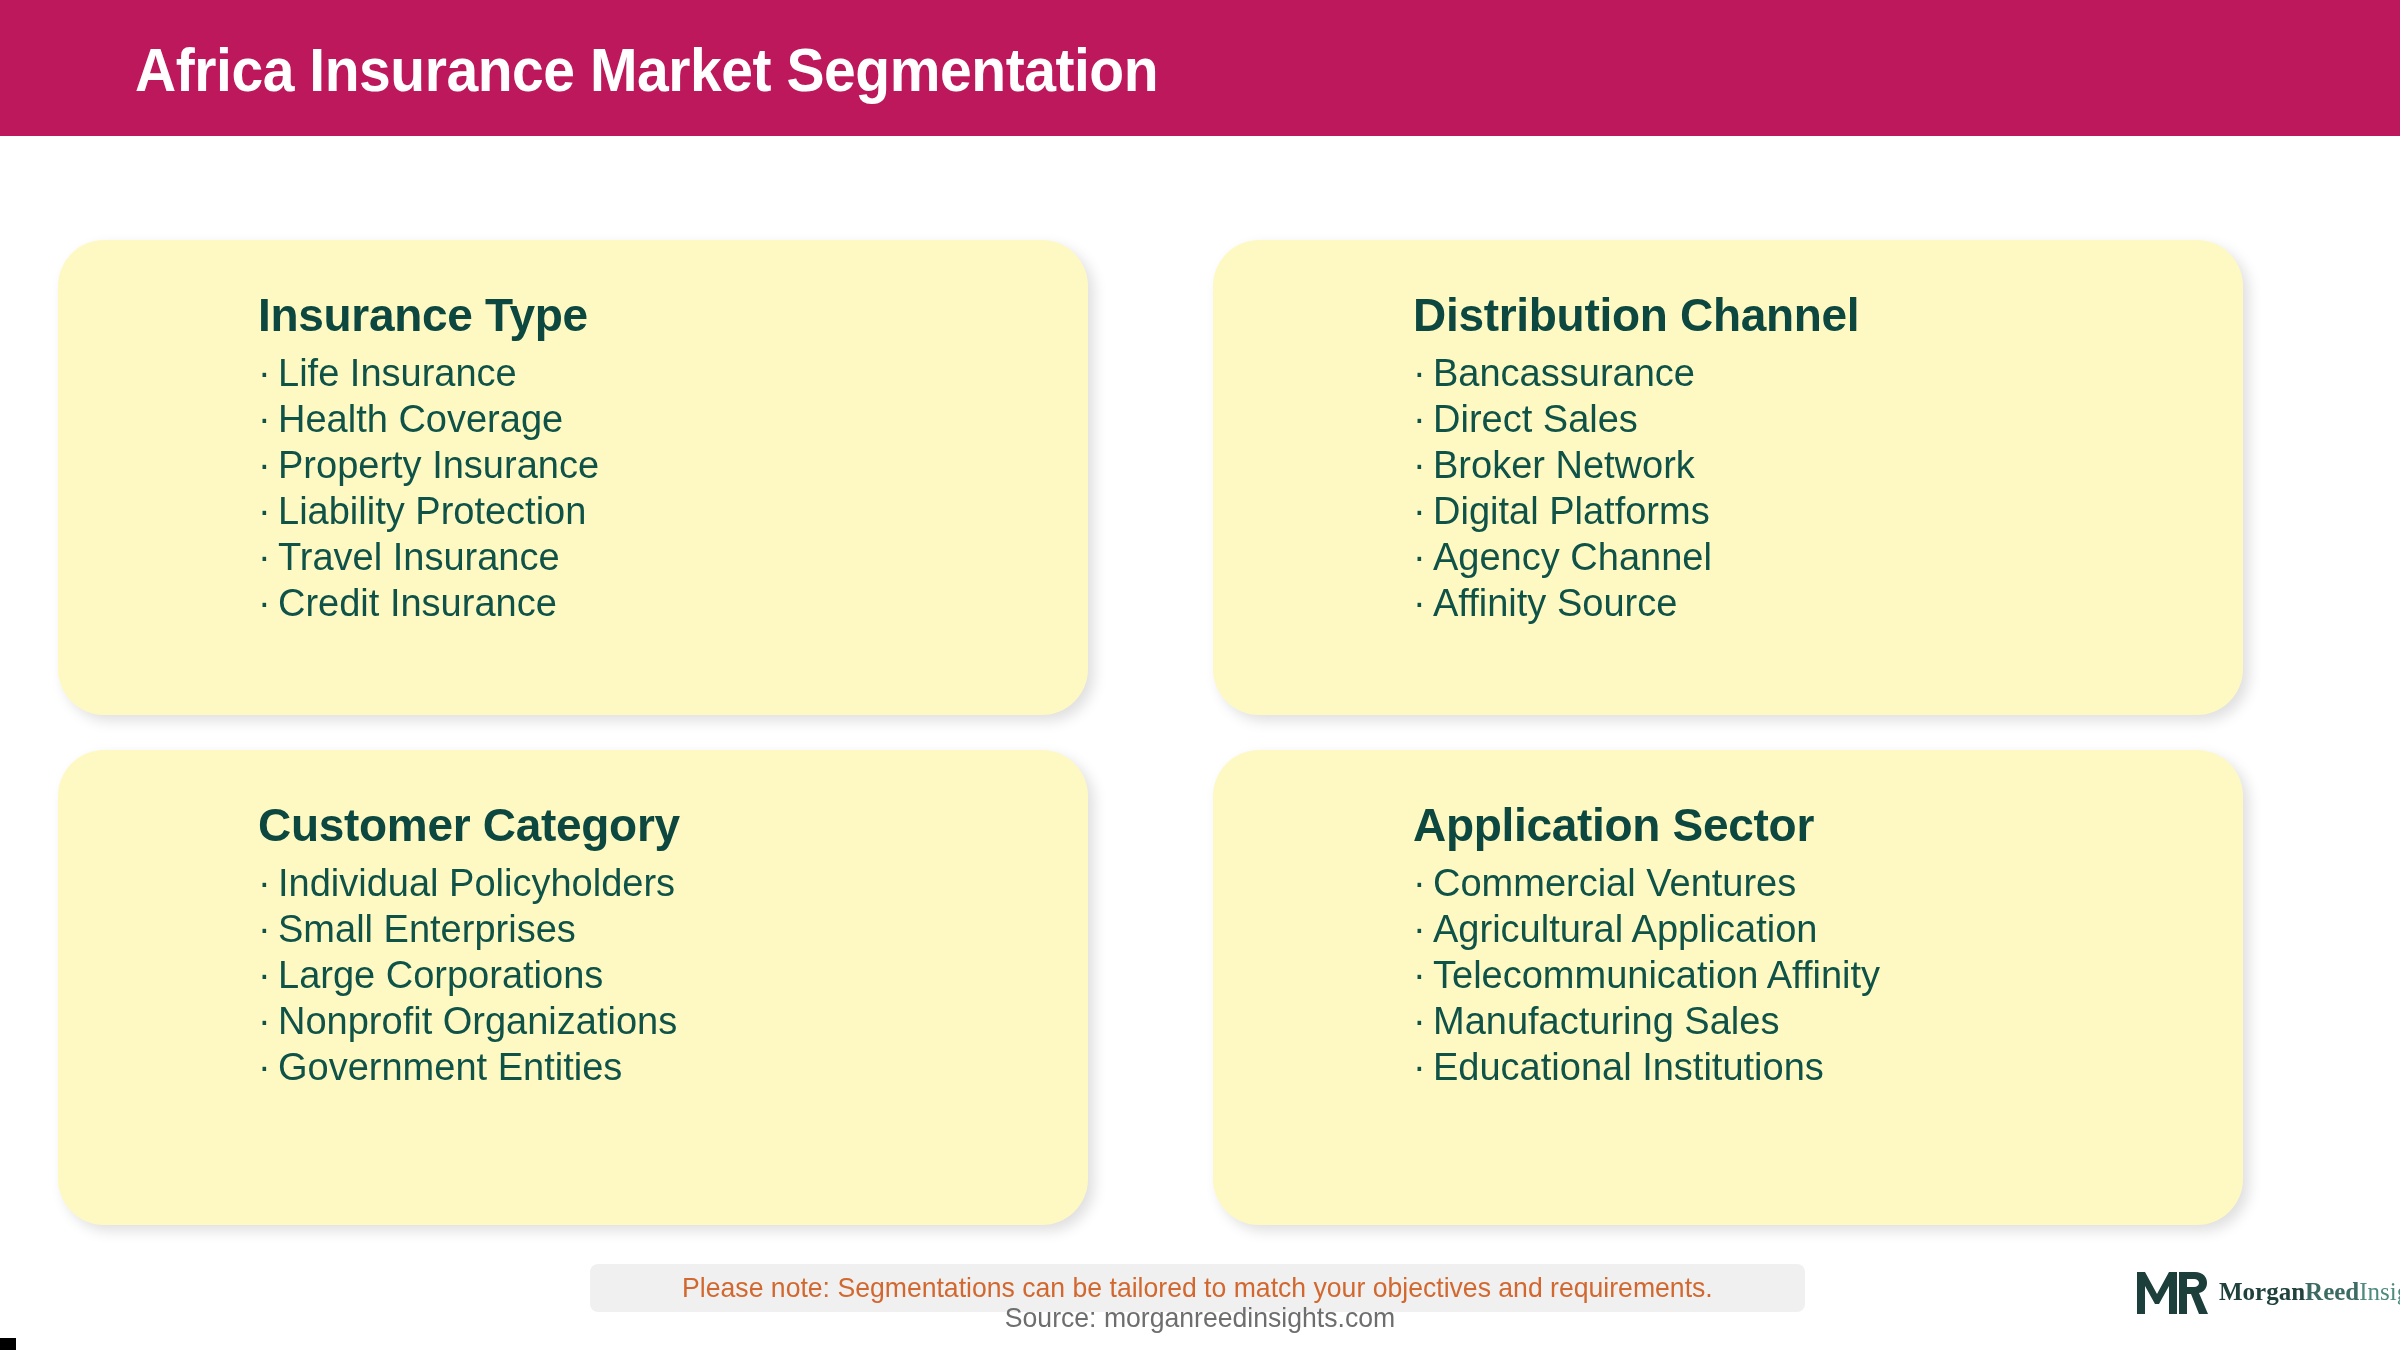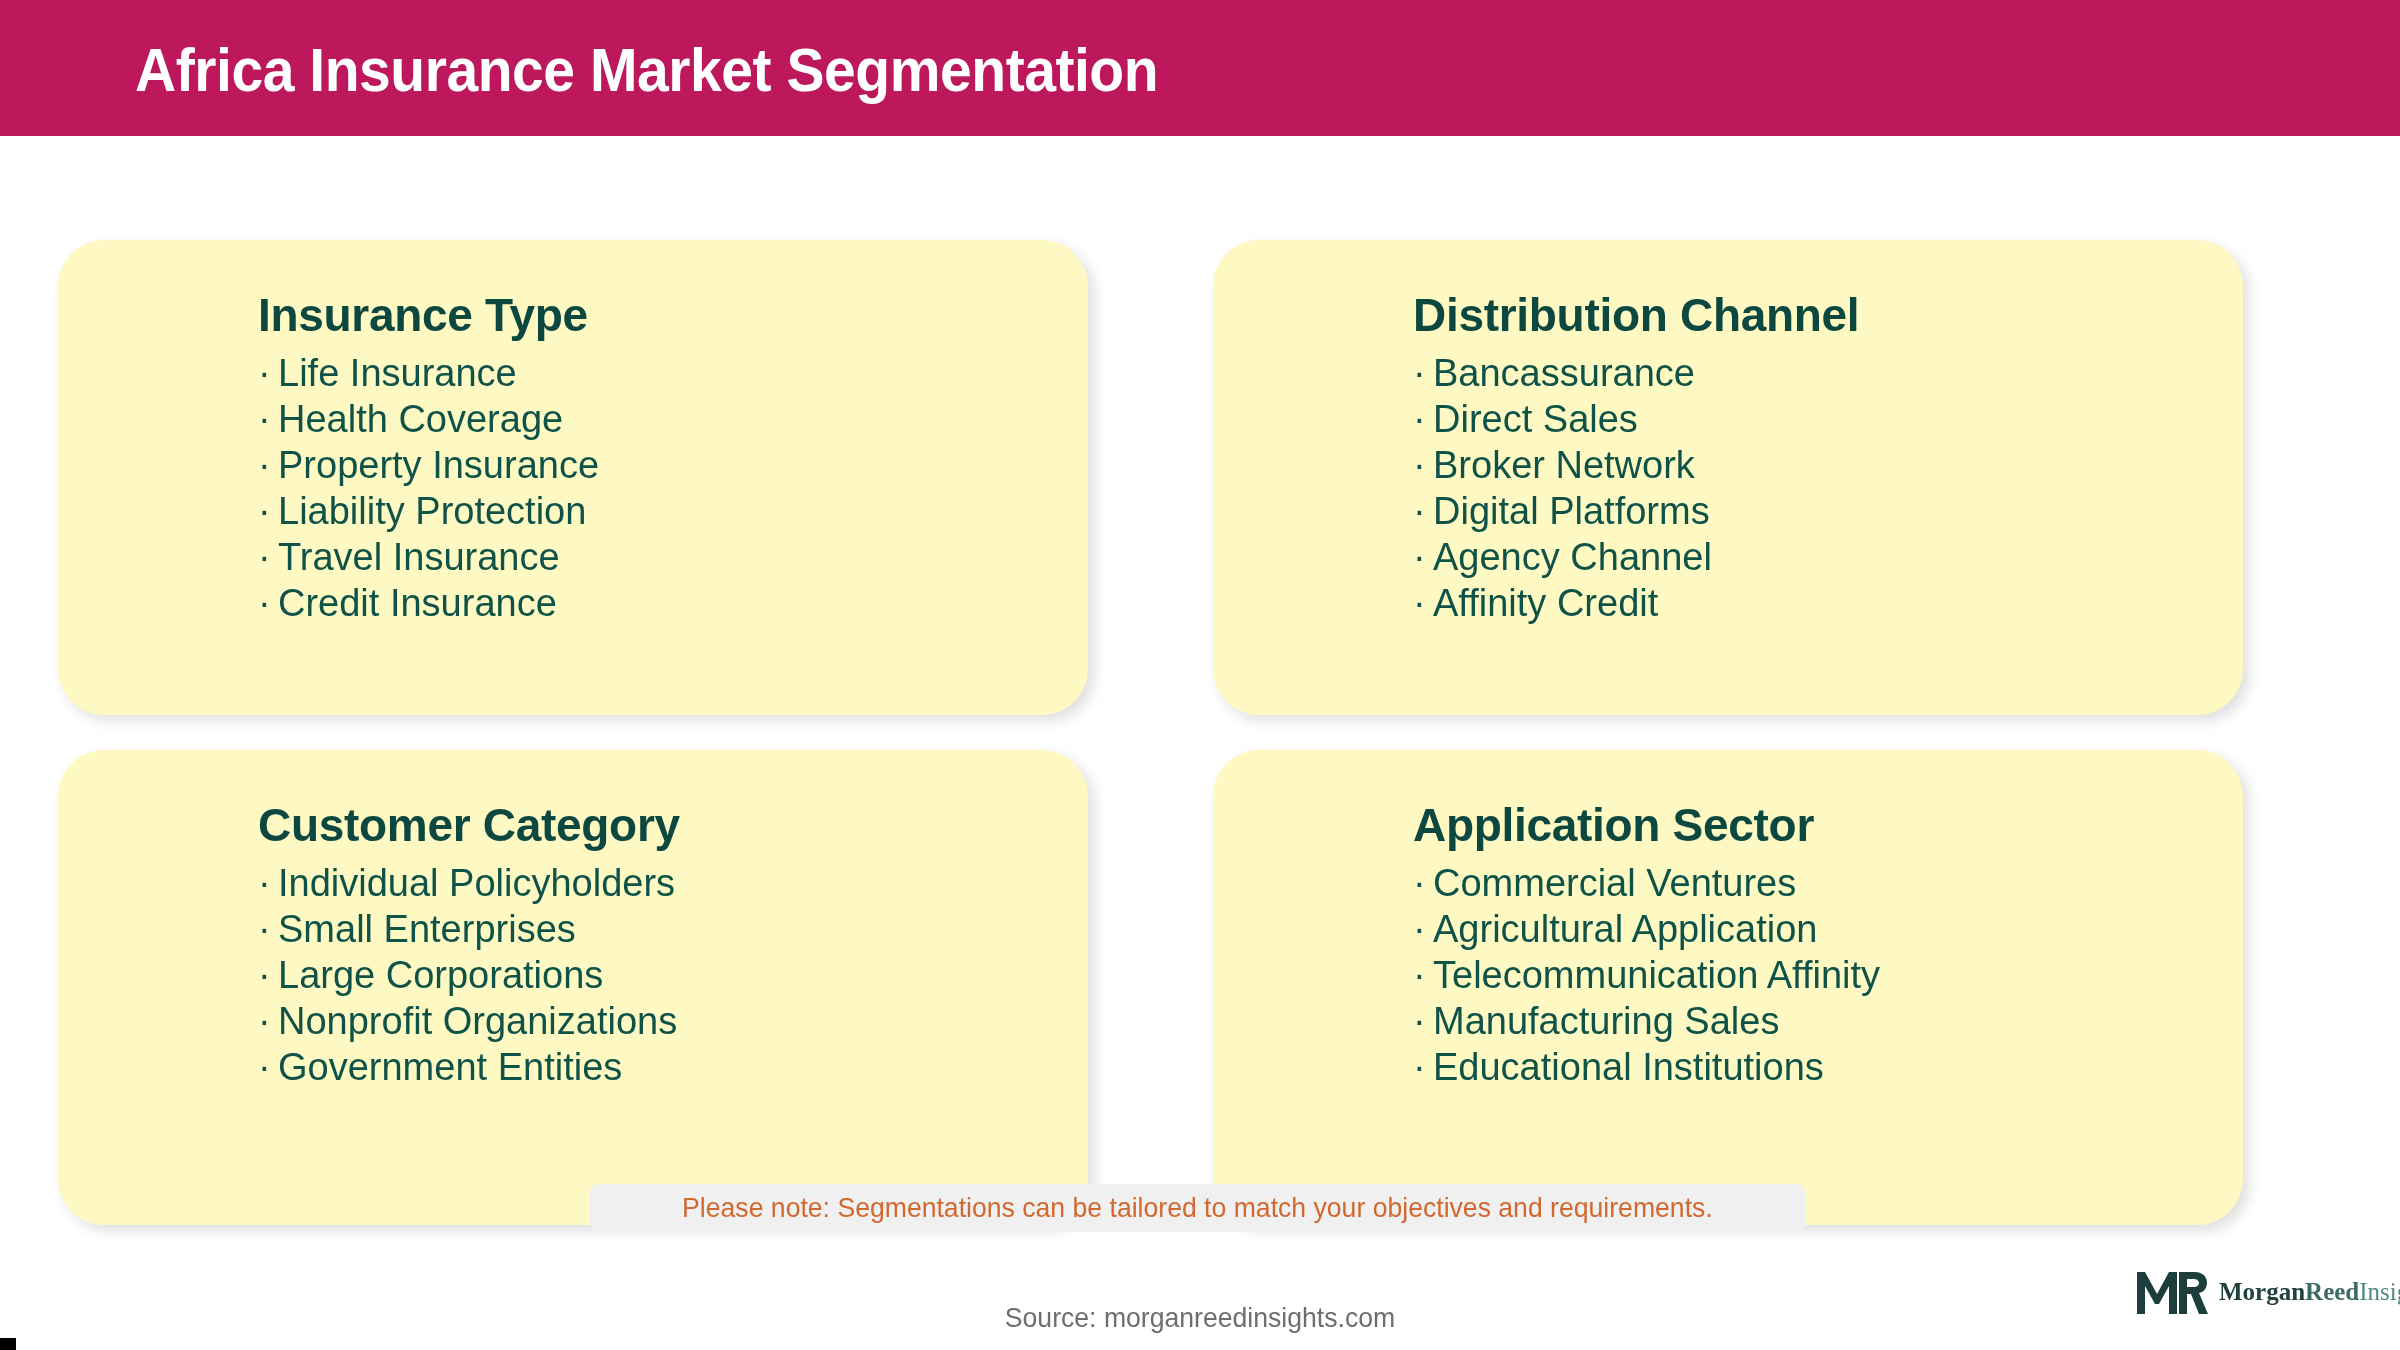--- a/index.html
+++ b/index.html
@@ -86,21 +86,21 @@
   }
   .card-list li .bullet {
     display: inline-block;
     width: 20px;
   }
 
   
   .note {
     position: absolute;
     left: 590px;
-    top: 1184px;
+    top: 1264px;
     width: 1215px;
     height: 48px;
     background: #f0f0f0;
     border-radius: 8px;
     display: flex;
     align-items: center;
     justify-content: center;
     box-sizing: border-box;
   }
   .note-text {
@@ -185,21 +185,21 @@
 
   <div class="card card-1">
     <div class="card-inner">
       <div class="card-heading">Distribution Channel</div>
       <ul class="card-list">
         <li><span class="bullet">·</span><span>Bancassurance</span></li>
         <li><span class="bullet">·</span><span>Direct Sales</span></li>
         <li><span class="bullet">·</span><span>Broker Network</span></li>
         <li><span class="bullet">·</span><span>Digital Platforms</span></li>
         <li><span class="bullet">·</span><span>Agency Channel</span></li>
-        <li><span class="bullet">·</span><span>Affinity Credit</span></li>
+        <li><span class="bullet">·</span><span>Affinity Source</span></li>
       </ul>
     </div>
   </div>
 
   <div class="card card-2">
     <div class="card-inner">
       <div class="card-heading">Customer Category</div>
       <ul class="card-list">
         <li><span class="bullet">·</span><span>Individual Policyholders</span></li>
         <li><span class="bullet">·</span><span>Small Enterprises</span></li>

